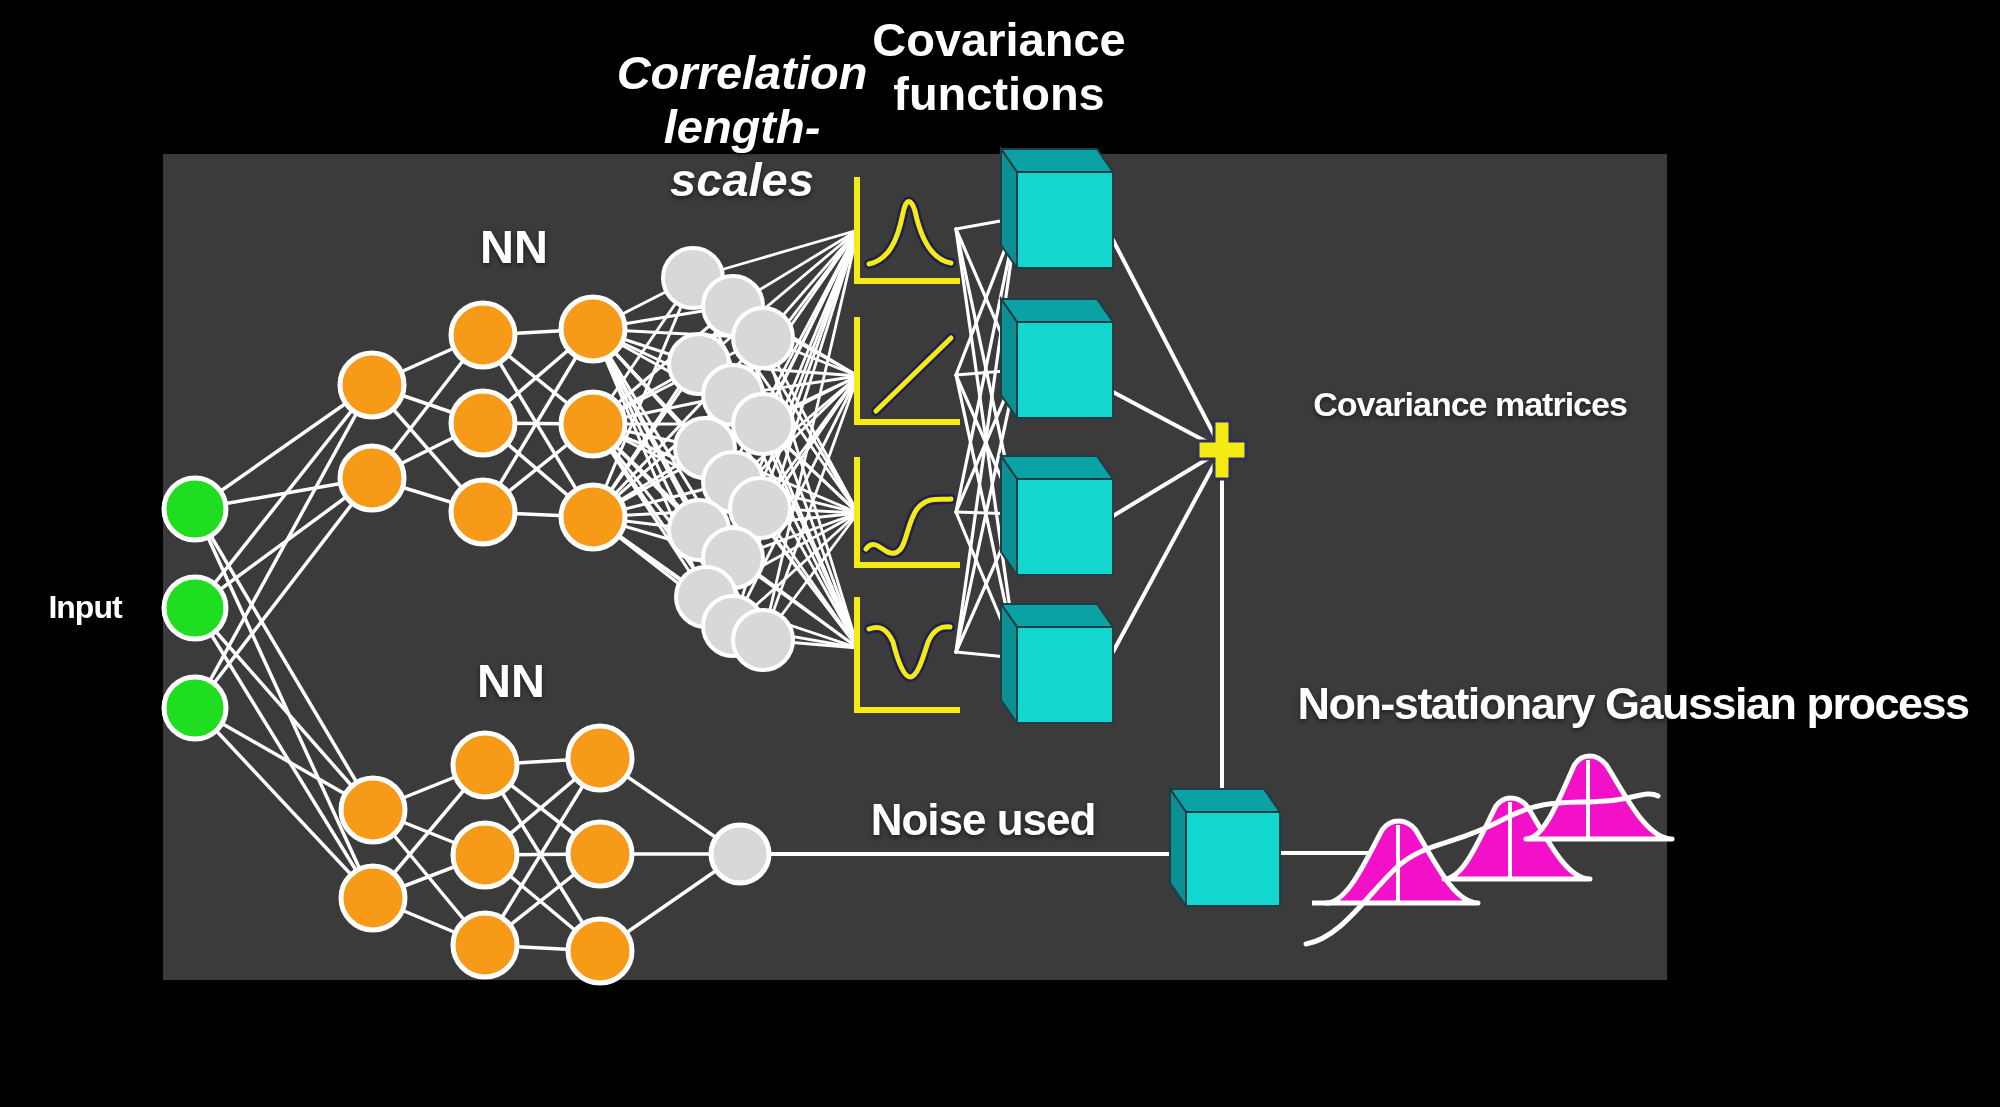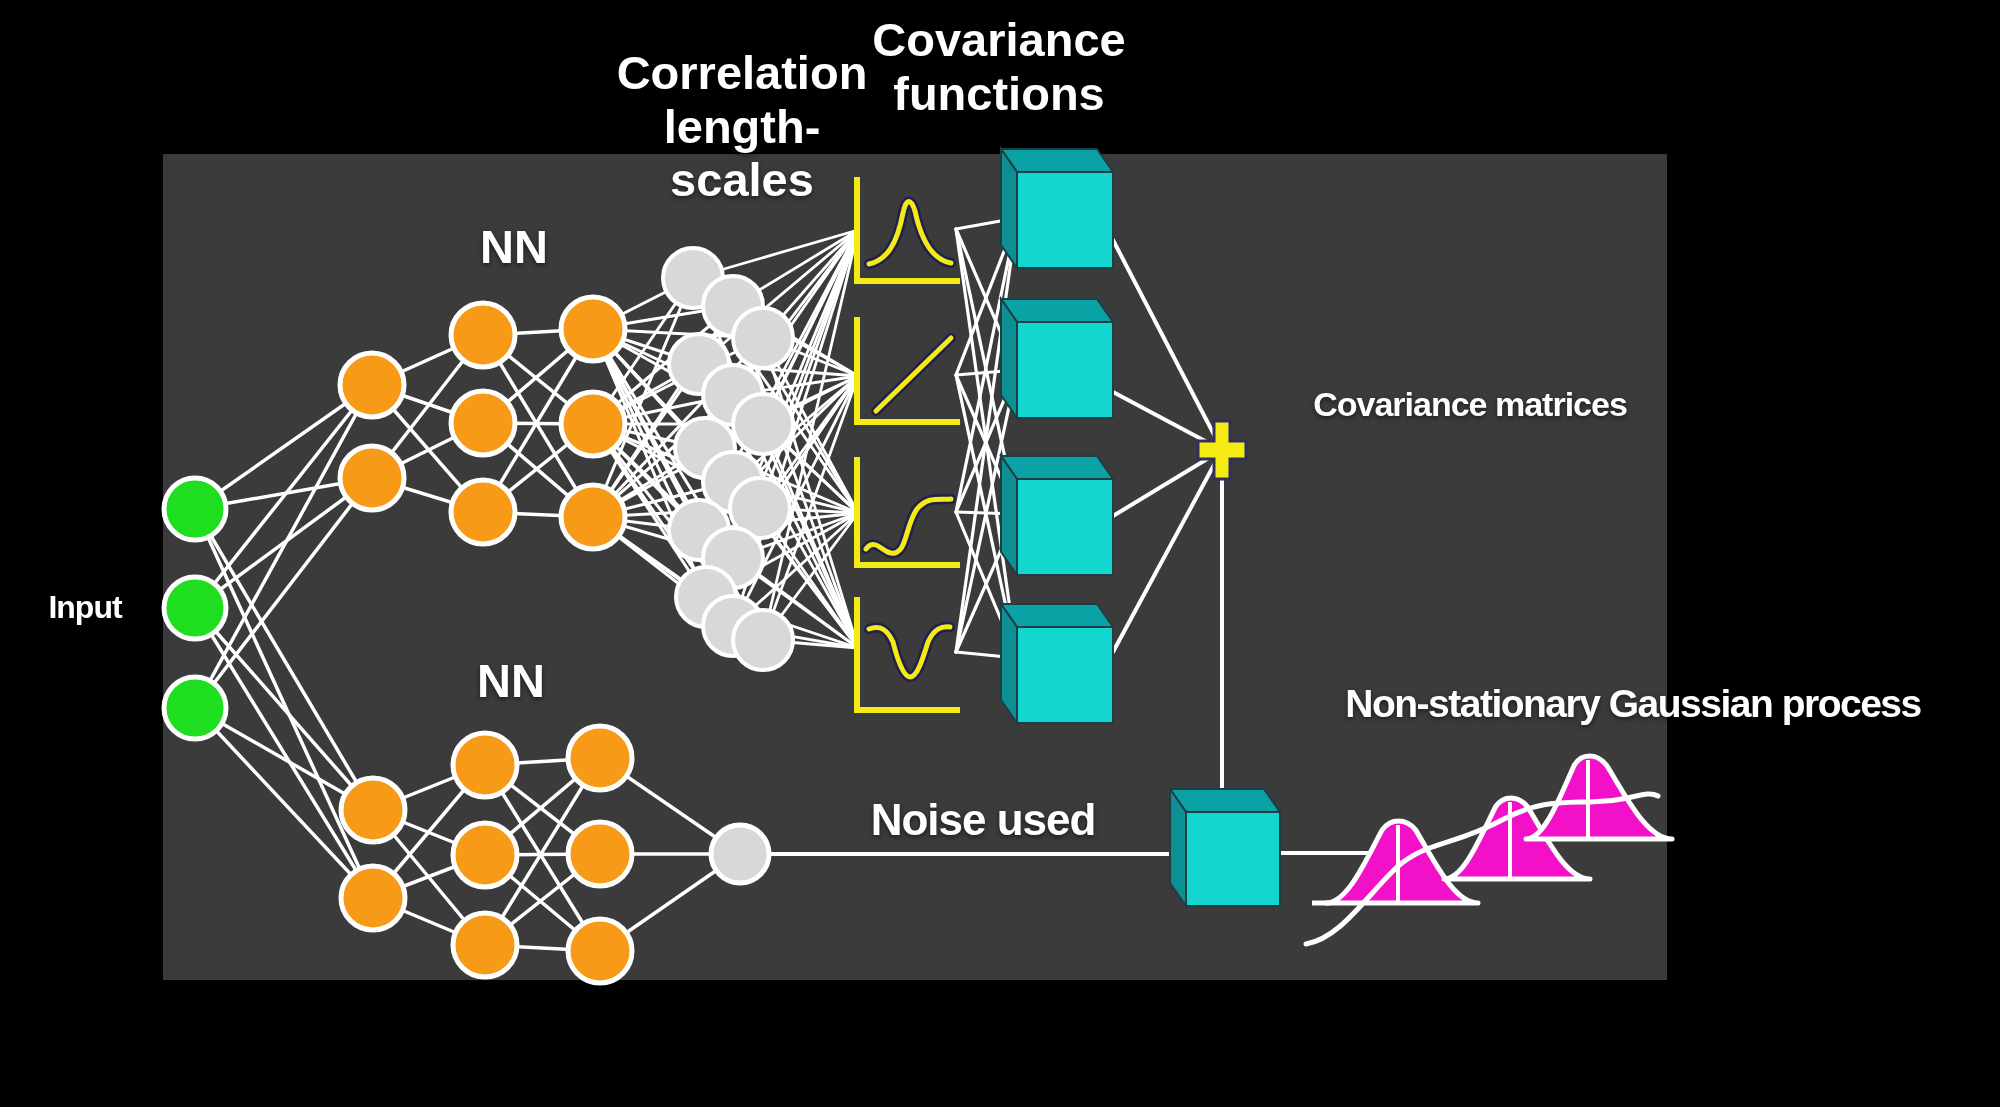--- a/index.html
+++ b/index.html
@@ -281,21 +281,21 @@
           <path d="M1526,839 C1544.6,839 1560.1,796 1574.36,765.04 C1581.8,753 1596.4,753 1606.48,765.04 C1625.8,796 1646.8,839 1672,839 Z" fill="#f211c8" stroke="#ffffff" stroke-width="5" stroke-linejoin="round"></path>
           <line x1="1588" y1="837" x2="1588" y2="760" stroke="#ffffff" stroke-width="4"></line>
         </g>
         <path d="M1306,944 C1340,938 1364,899 1396,868 C1426,841 1452,847 1504,819 C1544,798 1568,804 1606,801 C1634,799 1647,790 1658,796" stroke="#ffffff" stroke-width="5" fill="none" stroke-linecap="round"></path>
       </g>
     </svg>
 
   <div class="lbl" style="left:85px;top:607px;font-size:32px;letter-spacing:-1px;">Input</div>
   <div class="lbl" style="left:514px;top:247px;font-size:47px;">NN</div>
   <div class="lbl" style="left:511px;top:681px;font-size:47px;">NN</div>
-  <div class="lbl" style="left:742px;top:126px;font-size:47px;">Correlation
+  <div class="lbl" style="left:742px;top:126px;font-size:47px;font-style:italic;">Correlation
 length-
 scales</div>
   <div class="lbl" style="left:999px;top:67px;font-size:47px;">Covariance
 functions</div>
   <div class="lbl" style="left:1470px;top:404px;font-size:34px;letter-spacing:-1px;">Covariance matrices</div>
   <div class="lbl" style="left:983px;top:820px;font-size:44px;letter-spacing:-1px;">Noise used</div>
-  <div class="lbl" style="left:1633px;top:704px;font-size:39px;letter-spacing:-1.5px;">Non-stationary Gaussian process</div>
+  <div class="lbl" style="left:1633px;top:704px;font-size:45px;letter-spacing:-1.5px;">Non-stationary Gaussian process</div>
 </div>
 
 </body></html>

